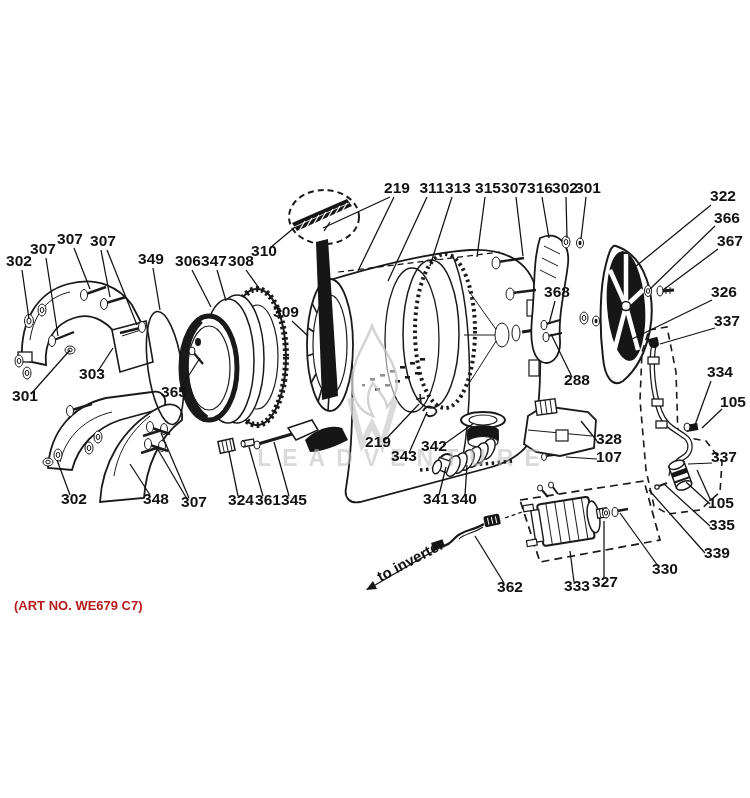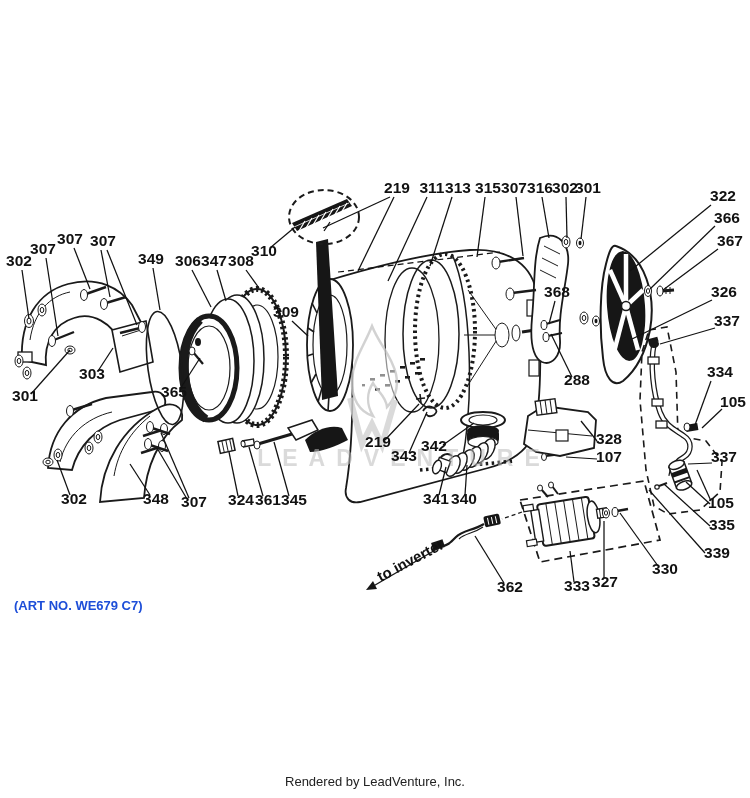--- a/index.html
+++ b/index.html
@@ -7,21 +7,21 @@
          font-family:"Liberation Sans",sans-serif;}
   svg{position:absolute;left:0;top:0;}
   .ln{stroke:#1a1a1a;fill:none;}
   .w{fill:#ffffff;stroke:#1a1a1a;}
   .dk{fill:#161616;stroke:none;}
   .plabel{font:bold 15.5px "Liberation Sans",sans-serif;fill:#111;text-anchor:middle;}
   .lead{stroke:#111;stroke-width:1.25;}
   .annot{font:bold 15px "Liberation Sans",sans-serif;fill:#111;}
   .wmtext{font:bold 23px "Liberation Sans",sans-serif;fill:#bdbdbd;opacity:.55;
           letter-spacing:11px;text-anchor:middle;}
-  .artno{position:absolute;left:14px;top:598px;font:bold 13px "Liberation Sans",sans-serif;color:#1d4ed8;}
+  .artno{position:absolute;left:14px;top:598px;font:bold 13px "Liberation Sans",sans-serif;color:#b91c1c;}
   .footer{position:absolute;left:0;top:774px;width:100%;text-align:center;
           font:13px "Liberation Sans",sans-serif;color:#222;}
 </style>
 </head>
 <body>
 
 <div class="stage">
 
 <svg id="diagram" width="750" height="798" viewBox="0 0 750 798">
 
@@ -514,14 +514,13 @@
         <line x1="504" y1="583" x2="475" y2="536" class="lead"></line>
         <text x="510" y="592" class="plabel">362</text>
         <line x1="574" y1="582" x2="570" y2="551" class="lead"></line>
         <text x="577" y="591" class="plabel">333</text>
         <line x1="604" y1="578" x2="604" y2="521" class="lead"></line>
         <text x="605" y="587" class="plabel">327</text>
       </g>
 </svg>
 
 <div class="artno">(ART NO. WE679 C7)</div>
-<div class="footer">Rendered by LeadVenture, Inc.</div>
 </div>
 
 </body></html>

